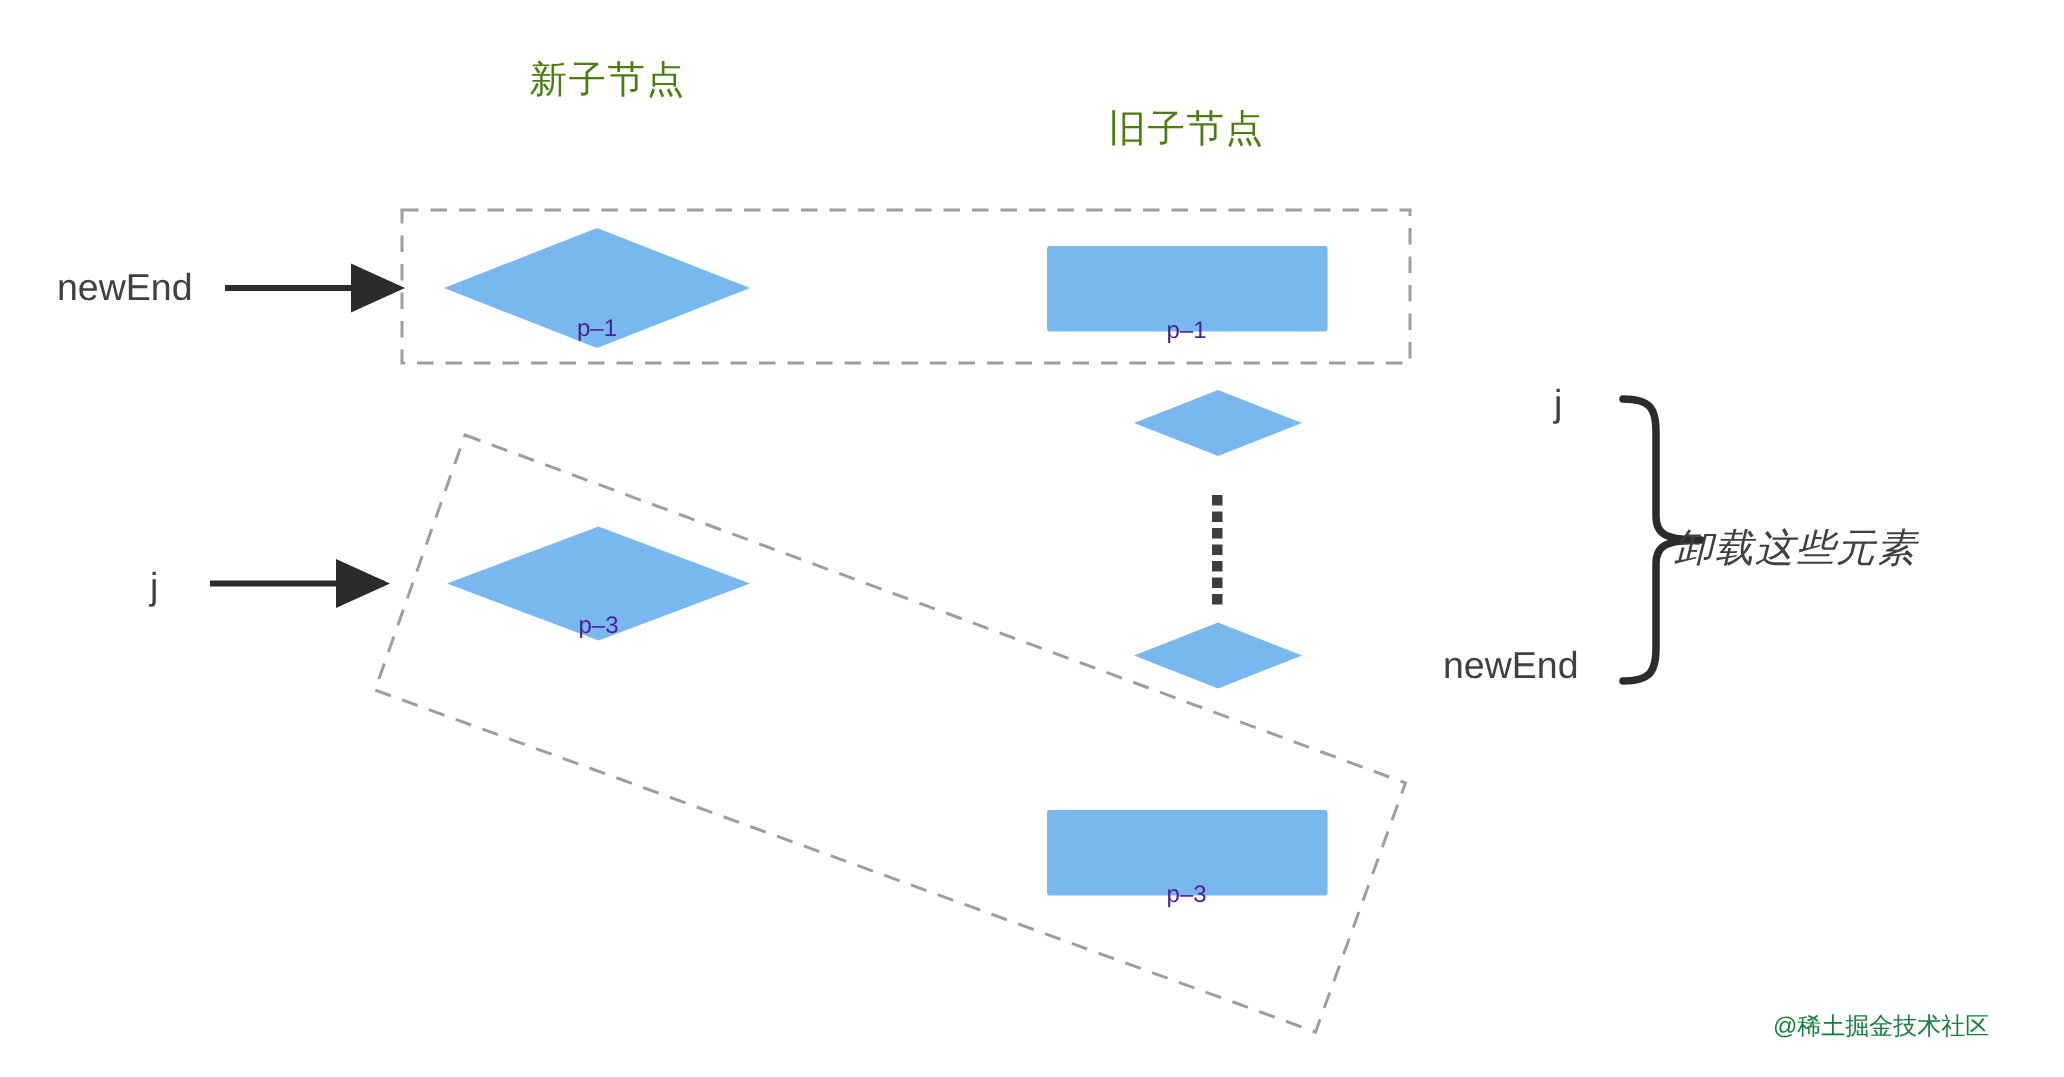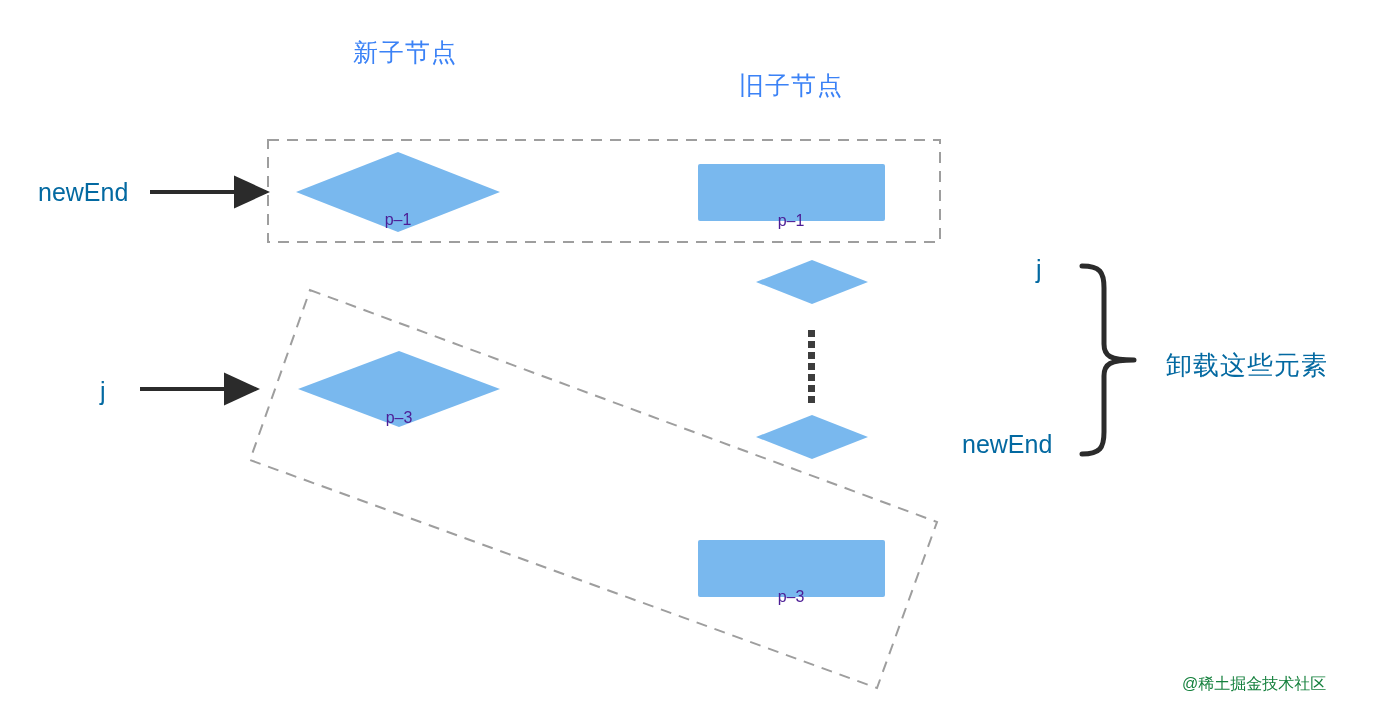--- a/index.html
+++ b/index.html
@@ -20,53 +20,54 @@
   #canvas {
     position: absolute;
     left: 0;
     top: 0;
     width: 1376px;
     height: 718px;
   }
   .col-header {
     position: absolute;
     font-size: 25px;
-    color: #3b82f6;
+    color: #4d7c0f;
     letter-spacing: 1px;
     white-space: nowrap;
     transform: translateX(-50%);
   }
   #hdr-new { left: 405px; top: 36px; }
   #hdr-old { left: 791px; top: 36px; margin-top: 33px; }
 
   .node-label {
     position: absolute;
     font-size: 16px;
     color: #4c1d95;
     white-space: nowrap;
     transform: translate(-50%, -50%);
     pointer-events: none;
     margin-top: 28px;
   }
 
   .anno {
     position: absolute;
     font-size: 25px;
-    color: #0369a1;
+    color: #404040;
     white-space: nowrap;
   }
   #anno-newend { left: 38px; top: 178px; }
   #anno-j-left { left: 100px; top: 377px; }
   #anno-j-right { left: 1036px; top: 255px; }
   #anno-oldend { left: 962px; top: 430px; }
   #anno-unmount {
-    left: 1166px;
+    left: 1116px;
     top: 348px;
     font-size: 26px;
     letter-spacing: 1px;
+    font-style: italic;
   }
 
   #watermark {
     position: absolute;
     left: 1182px;
     top: 674px;
     font-size: 16px;
     color: #15803d;
     white-space: nowrap;
   }

